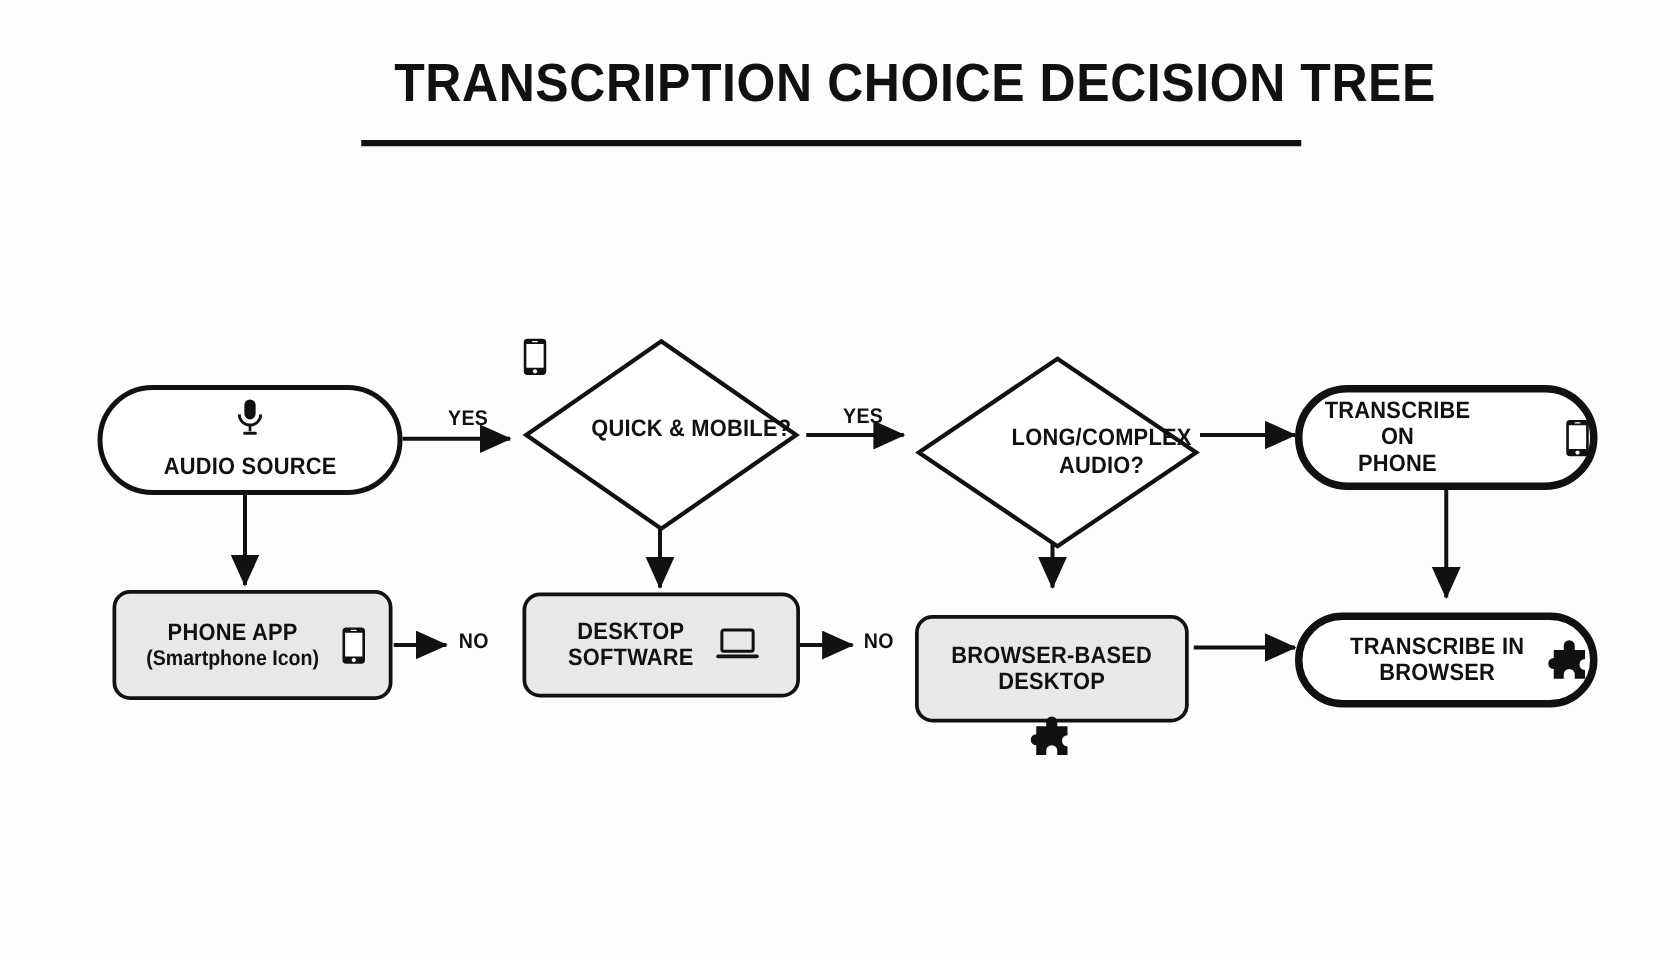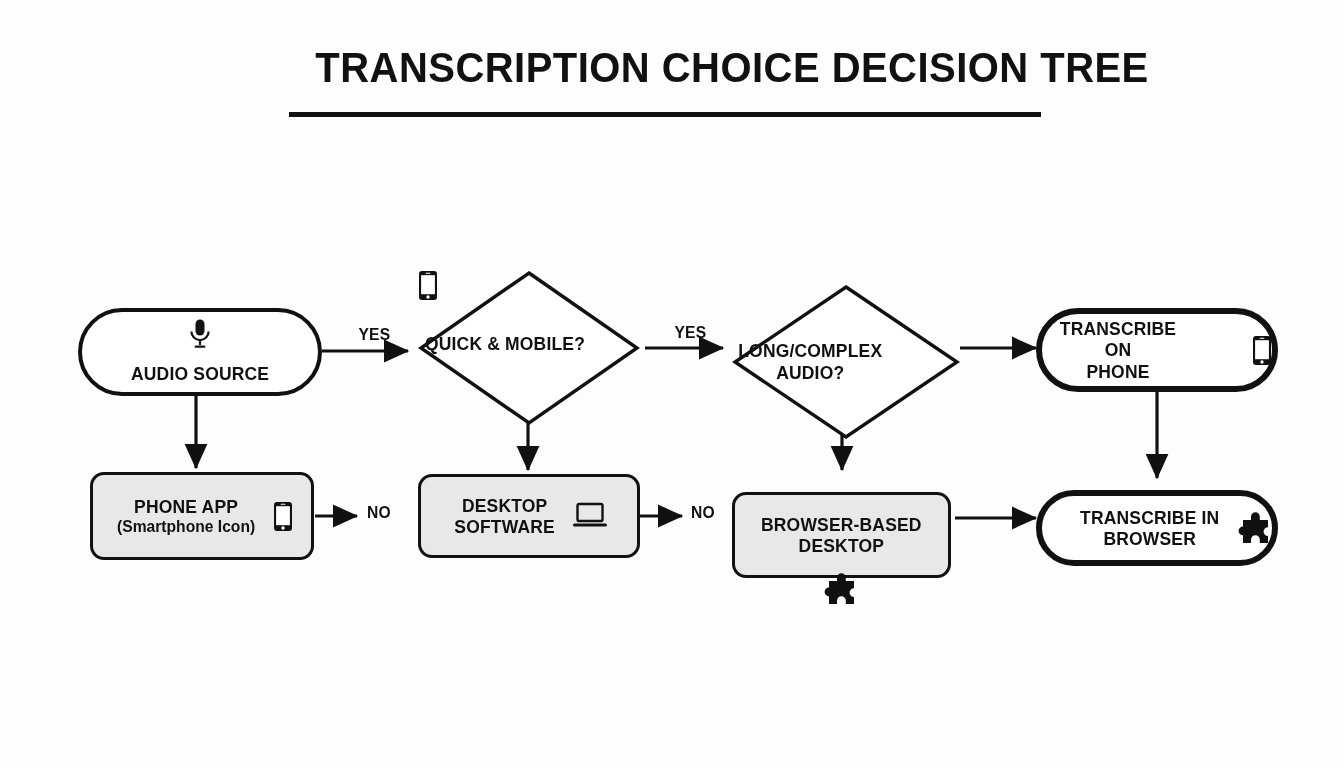--- a/index.html
+++ b/index.html
@@ -109,21 +109,21 @@
     top: 0;
   }
   .diamond-content {
     position: absolute;
     left: 0;
     top: 0;
     width: 100%;
     height: 100%;
     display: flex;
     flex-direction: column;
-    align-items: flex-start;
+    align-items: flex-end;
     justify-content: center;
     gap: 8px;
   }
   .diamond-content .label {
     font-weight: bold;
     font-size: 19px;
     line-height: 1.15;
     letter-spacing: 0.2px;
     transform: scaleX(0.92);
     color: #111111;

